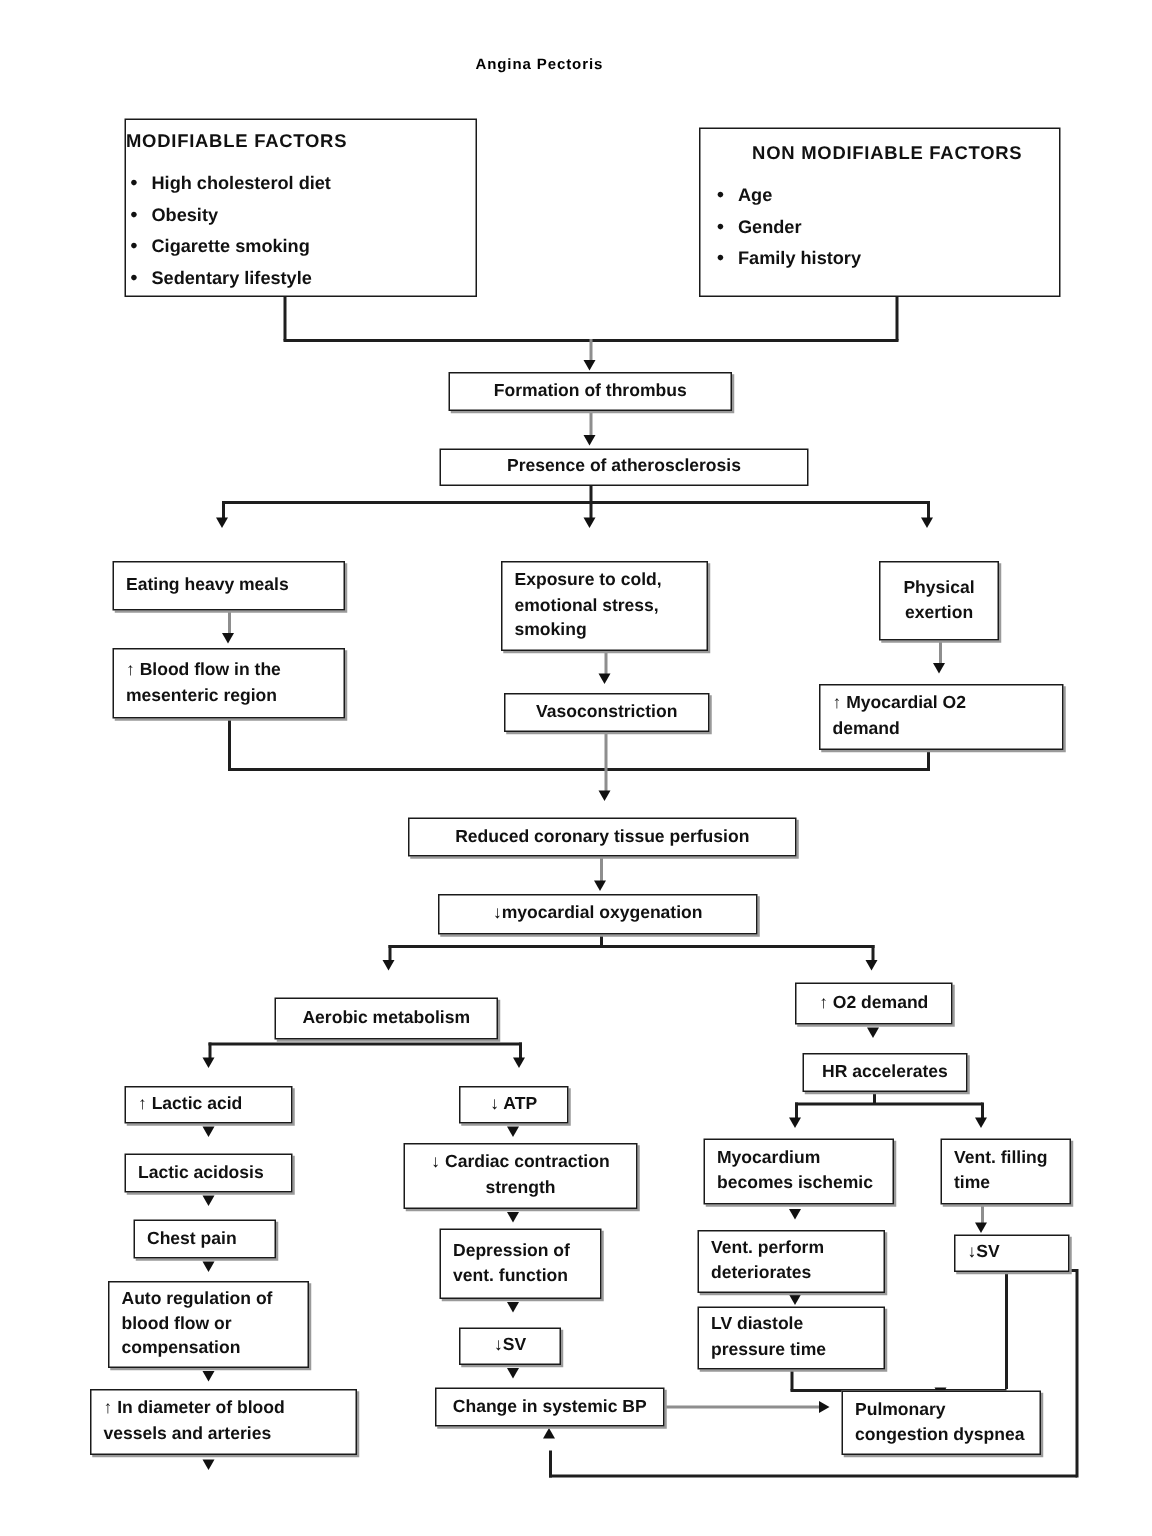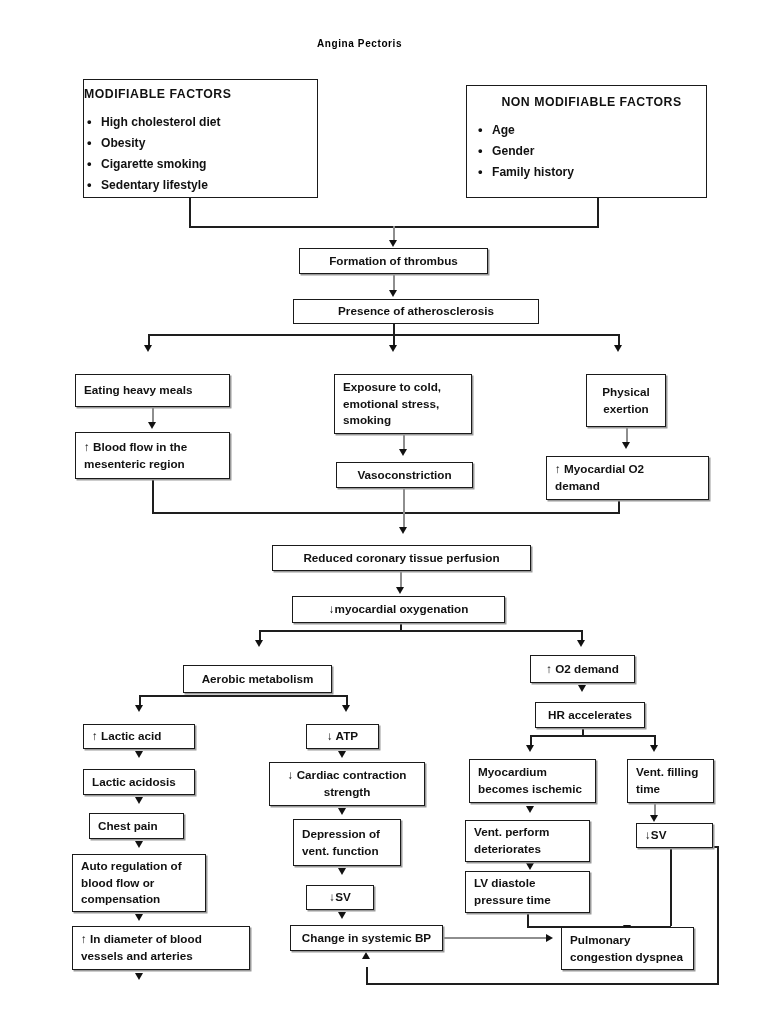--- a/index.html
+++ b/index.html
@@ -258,21 +258,21 @@
   </div>
   <div class="arrow-d" style="left:135px; top:841px;"></div>
 
   <div class="node left shadow" style="left:72px; top:854px; width:134px; height:58px;">
     <span class="line">Auto regulation of</span>
     <span class="line">blood flow or</span>
     <span class="line">compensation</span>
   </div>
   <div class="arrow-d" style="left:135px; top:914px;"></div>
 
-  <div class="node left shadow" style="left:72px; top:926px; width:178px; height:44px;">
+  <div class="node left shadow" style="left:60px; top:926px; width:178px; height:44px;">
     <span class="line">↑ In diameter of blood</span>
     <span class="line">vessels and arteries</span>
   </div>
   <div class="arrow-d" style="left:135px; top:973px;"></div>
 
   <div class="node center shadow" style="left:306px; top:724px; width:73px; height:25px;">
     <span class="line">↓ ATP</span>
   </div>
   <div class="arrow-d" style="left:338px; top:751px;"></div>
 

